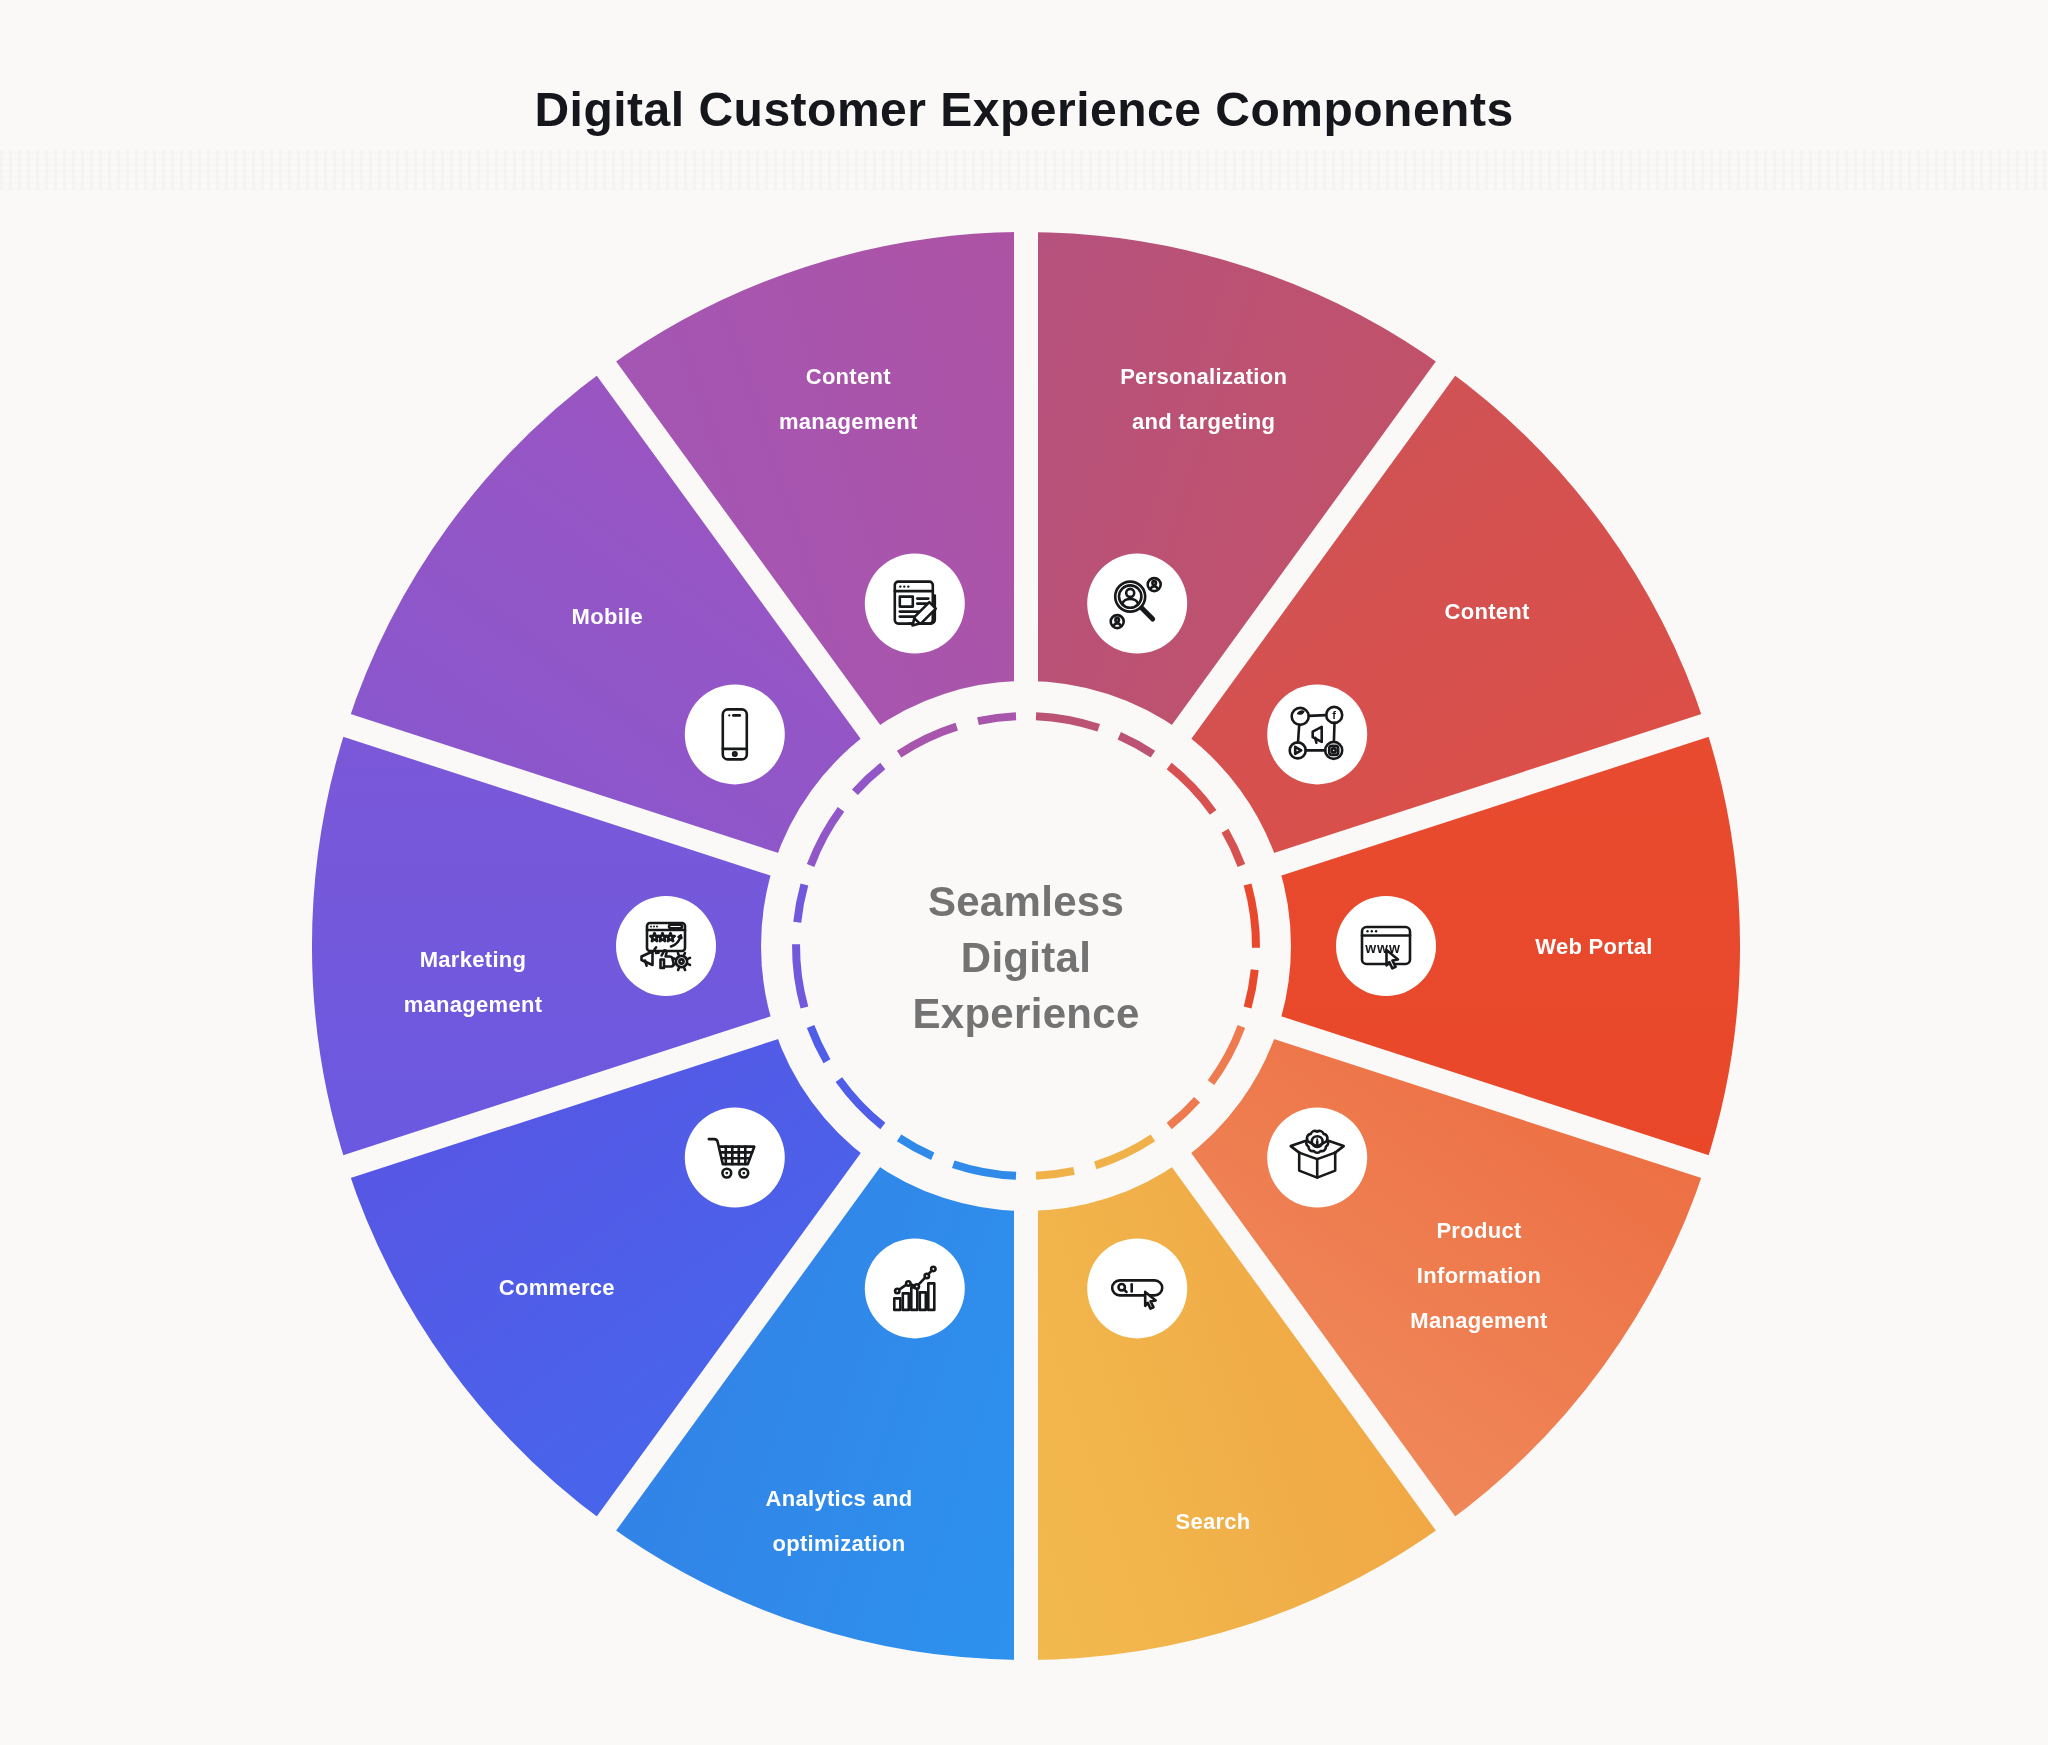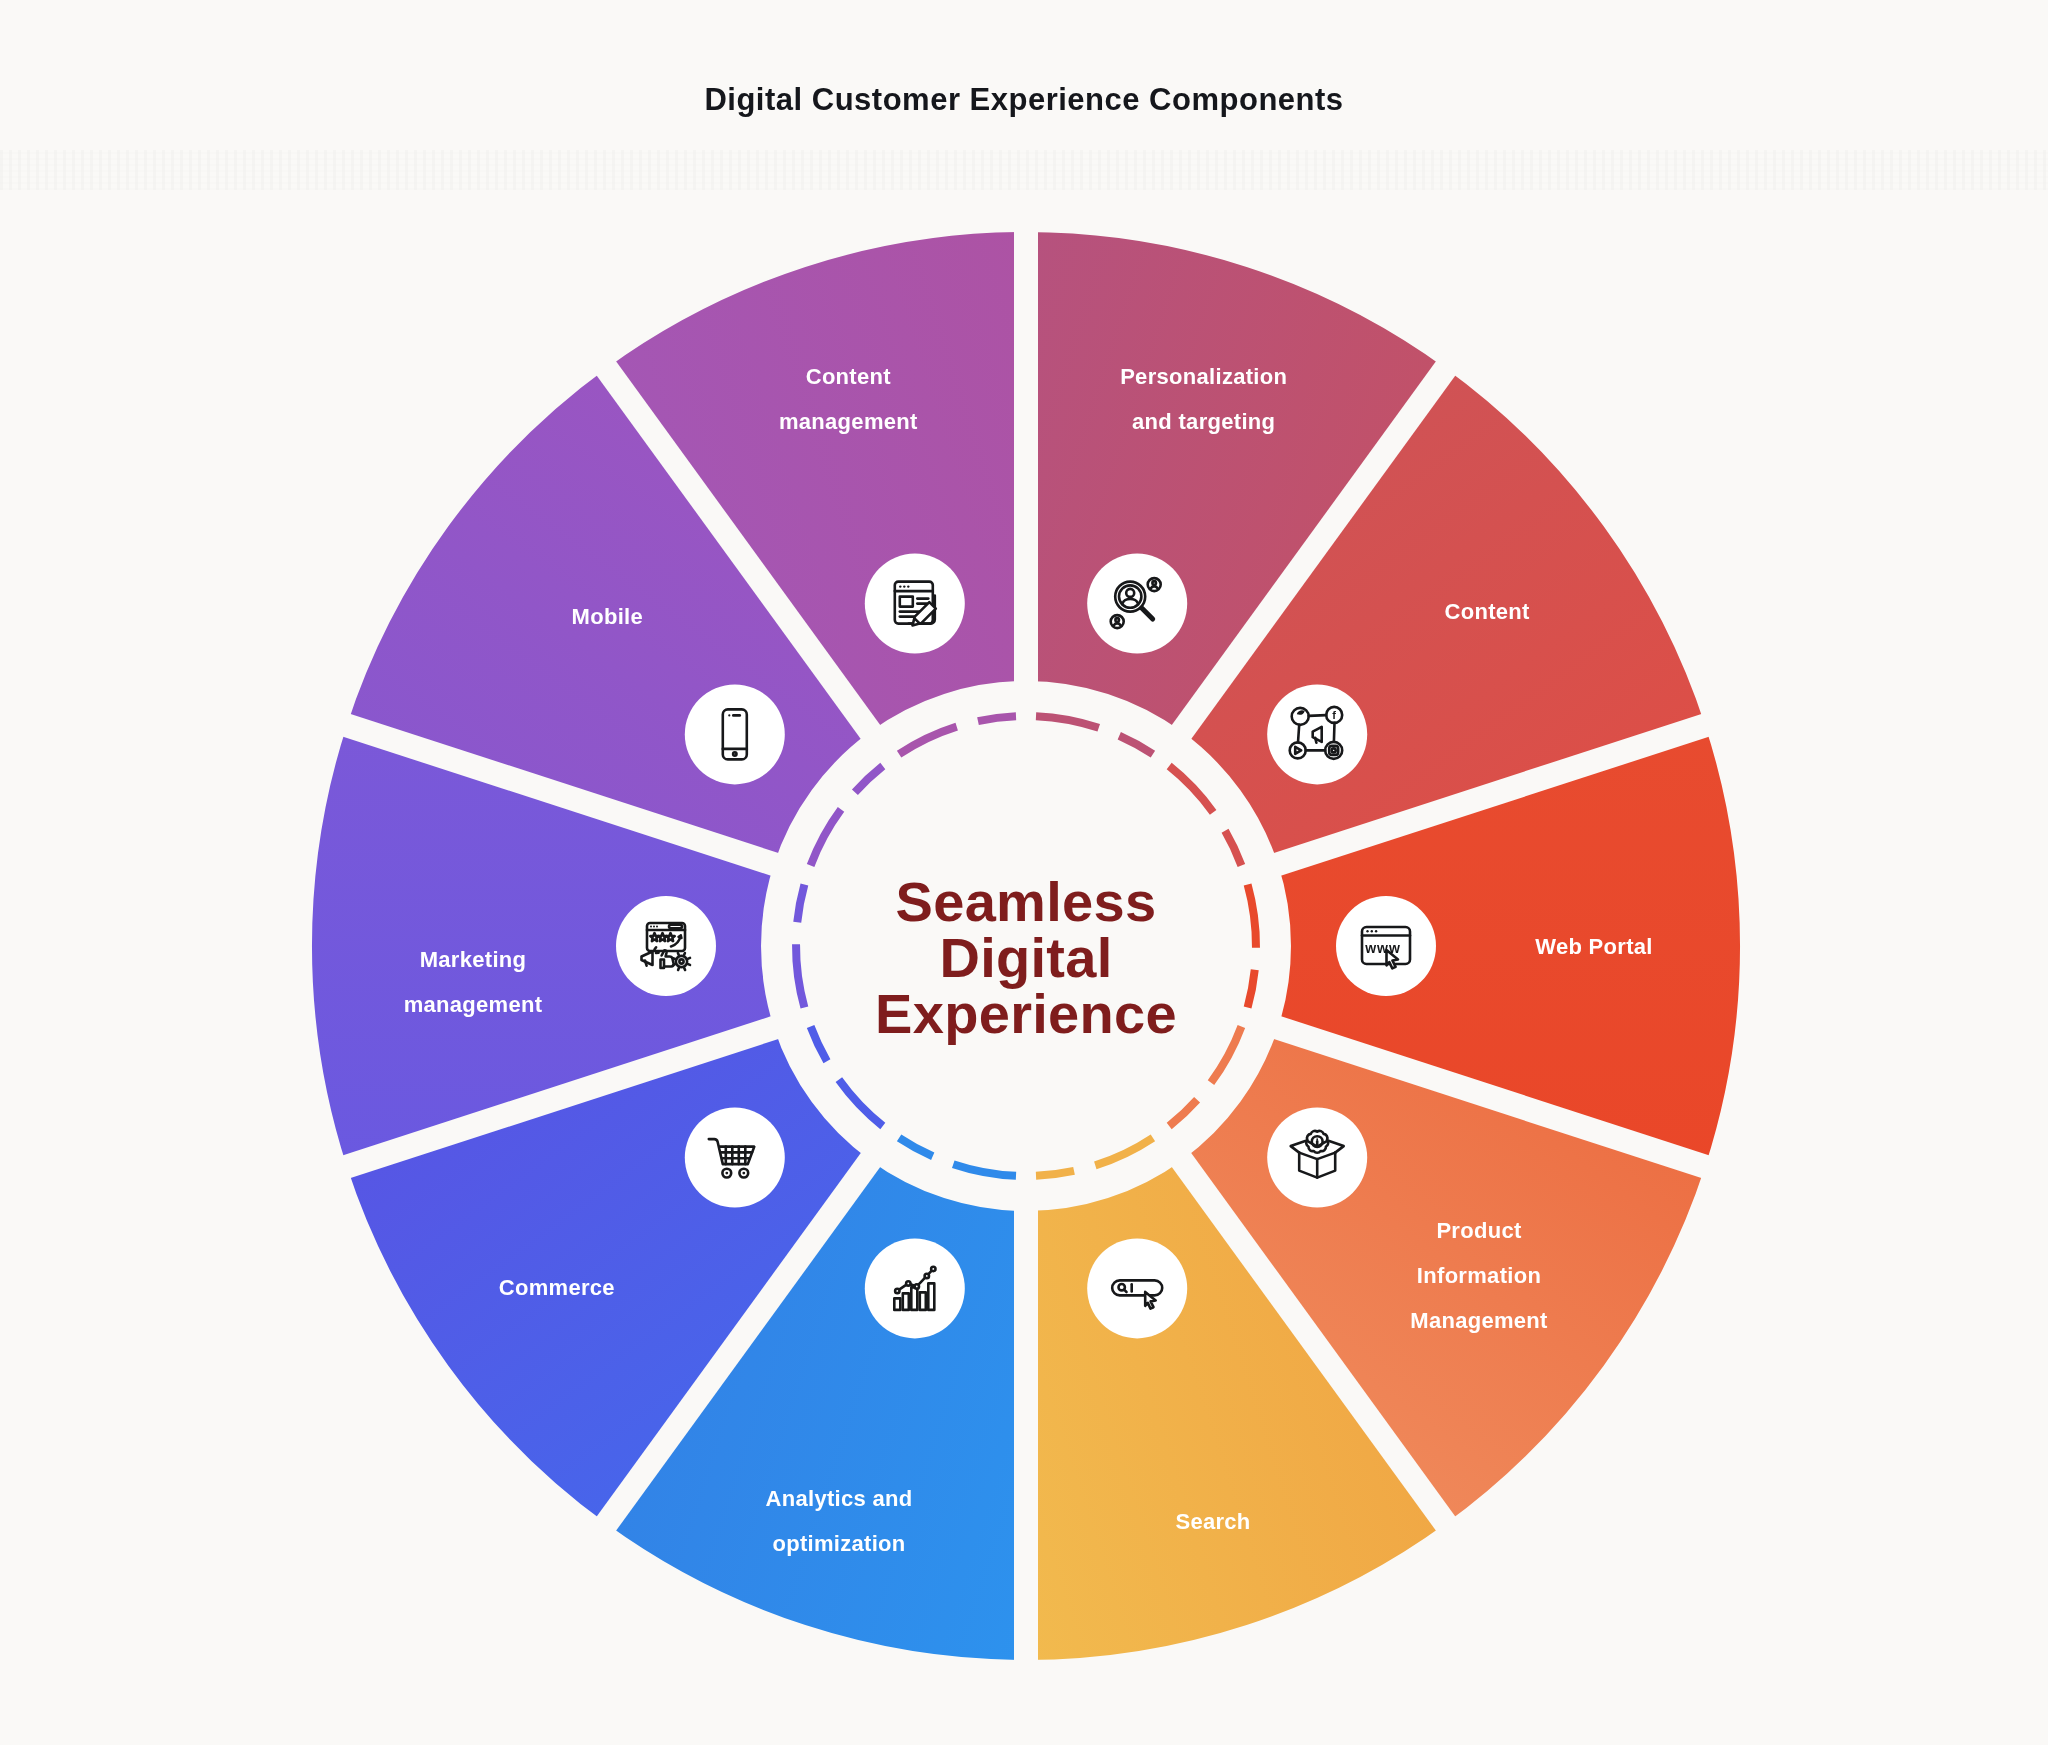--- a/index.html
+++ b/index.html
@@ -3,40 +3,40 @@
 <meta charset="utf-8">
 <style>
   html,body{margin:0;padding:0;}
   body{
     width:2048px;height:1745px;position:relative;overflow:hidden;
     background:#FAF9F7;
     font-family:"Liberation Sans", sans-serif;
   }
   .page-title{
     position:absolute;left:0;right:0;top:82px;
-    text-align:center;font-size:31px;font-weight:700;color:#15171C;
+    text-align:center;font-size:48px;font-weight:700;color:#15171C;
     letter-spacing:0.5px;
   }
   .noise-band{
     position:absolute;left:0;top:150px;width:100%;height:40px;
     background-image:
       repeating-linear-gradient(90deg, rgba(110,110,110,.22) 0 3px, transparent 3px 9px),
       repeating-linear-gradient(0deg, rgba(160,160,160,.18) 0 2px, transparent 2px 6px);
     opacity:.14;pointer-events:none;
   }
   #wheel-svg{position:absolute;left:0;top:0;width:2048px;height:1745px;}
   .slice-label{
     position:absolute;transform:translate(-50%,-50%);
     color:#FFFFFF;font-size:22px;font-weight:600;line-height:45px;
     text-align:center;white-space:nowrap;letter-spacing:0.3px;
   }
   .slice-label span{display:block;}
   .center-text{
     position:absolute;left:1026px;top:958px;transform:translate(-50%,-50%);
-    text-align:center;color:#7f1d1d;font-size:56px;font-weight:700;line-height:56px;
+    text-align:center;color:#737373;font-size:42px;font-weight:700;line-height:56px;
     letter-spacing:0.3px;
   }
   .center-text span{display:block;}
 </style>
 </head>
 <body>
 
 <div class="page-title">Digital Customer Experience Components</div>
 <div class="noise-band"></div>
 

